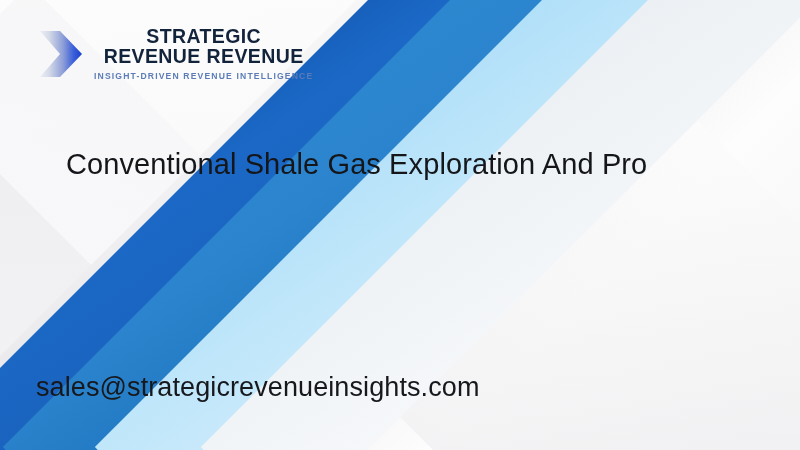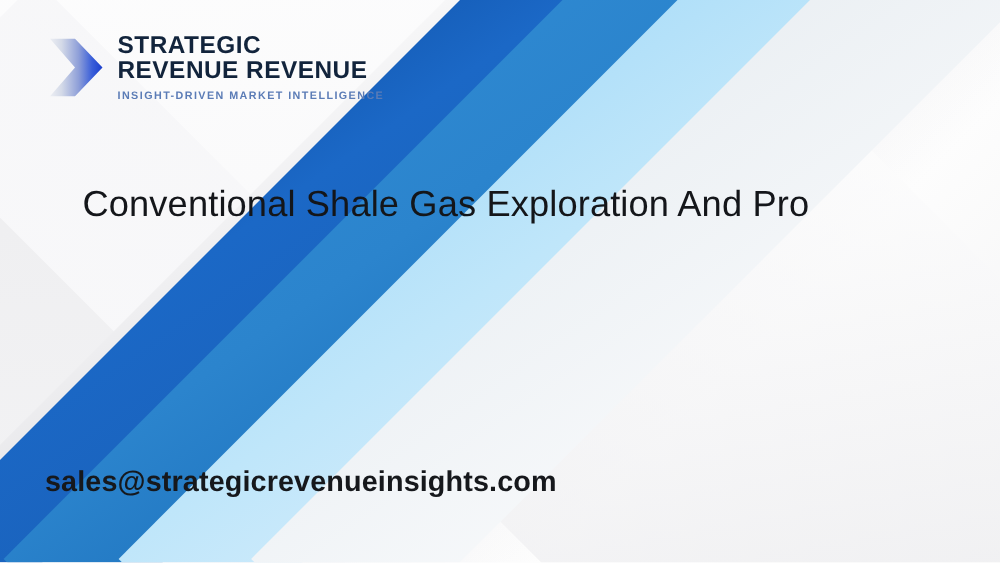--- a/index.html
+++ b/index.html
@@ -133,20 +133,21 @@
   }
 
   
   .logo {
     position: absolute;
     top: 26px;
     left: 38px;
     display: flex;
     align-items: center;
     gap: 10px;
+    text-align: center;
   }
 
   .logo-mark {
     width: 46px;
     height: 52px;
     flex: 0 0 auto;
   }
 
   .logo-text {
     display: flex;
@@ -185,22 +186,22 @@
     line-height: 1.25;
     white-space: nowrap;
     letter-spacing: .1px;
   }
 
   
   .email {
     position: absolute;
     top: 372px;
     left: 36px;
-    font-size: 23px;
-    font-weight: bold;
+    font-size: 27px;
+    font-weight: normal;
     color: #16181c;
     white-space: nowrap;
     letter-spacing: .1px;
   }
 </style>
 </head>
 <body>
 
 <div id="slide">
 
@@ -228,21 +229,21 @@
           <stop offset="55%" stop-color="#8d9ed8"></stop>
           <stop offset="80%" stop-color="#3a5fd9"></stop>
           <stop offset="100%" stop-color="#1b3fcc"></stop>
         </linearGradient>
       </defs>
       <path d="M2,3 L22,3 L44,26 L22,49 L2,49 L22,26 Z" fill="url(#chevGrad)"></path>
     </svg>
     <div class="logo-text">
       <div class="logo-line1">STRATEGIC</div>
       <div class="logo-line2">REVENUE REVENUE</div>
-      <div class="logo-tagline">INSIGHT-DRIVEN MARKET INTELLIGENCE</div>
+      <div class="logo-tagline">INSIGHT-DRIVEN REVENUE INTELLIGENCE</div>
     </div>
   </div>
 
   <div class="headline">Conventional Shale Gas Exploration And Pro</div>
 
   <div class="email">sales@strategicrevenueinsights.com</div>
 
 </div>
 
 </body></html>

